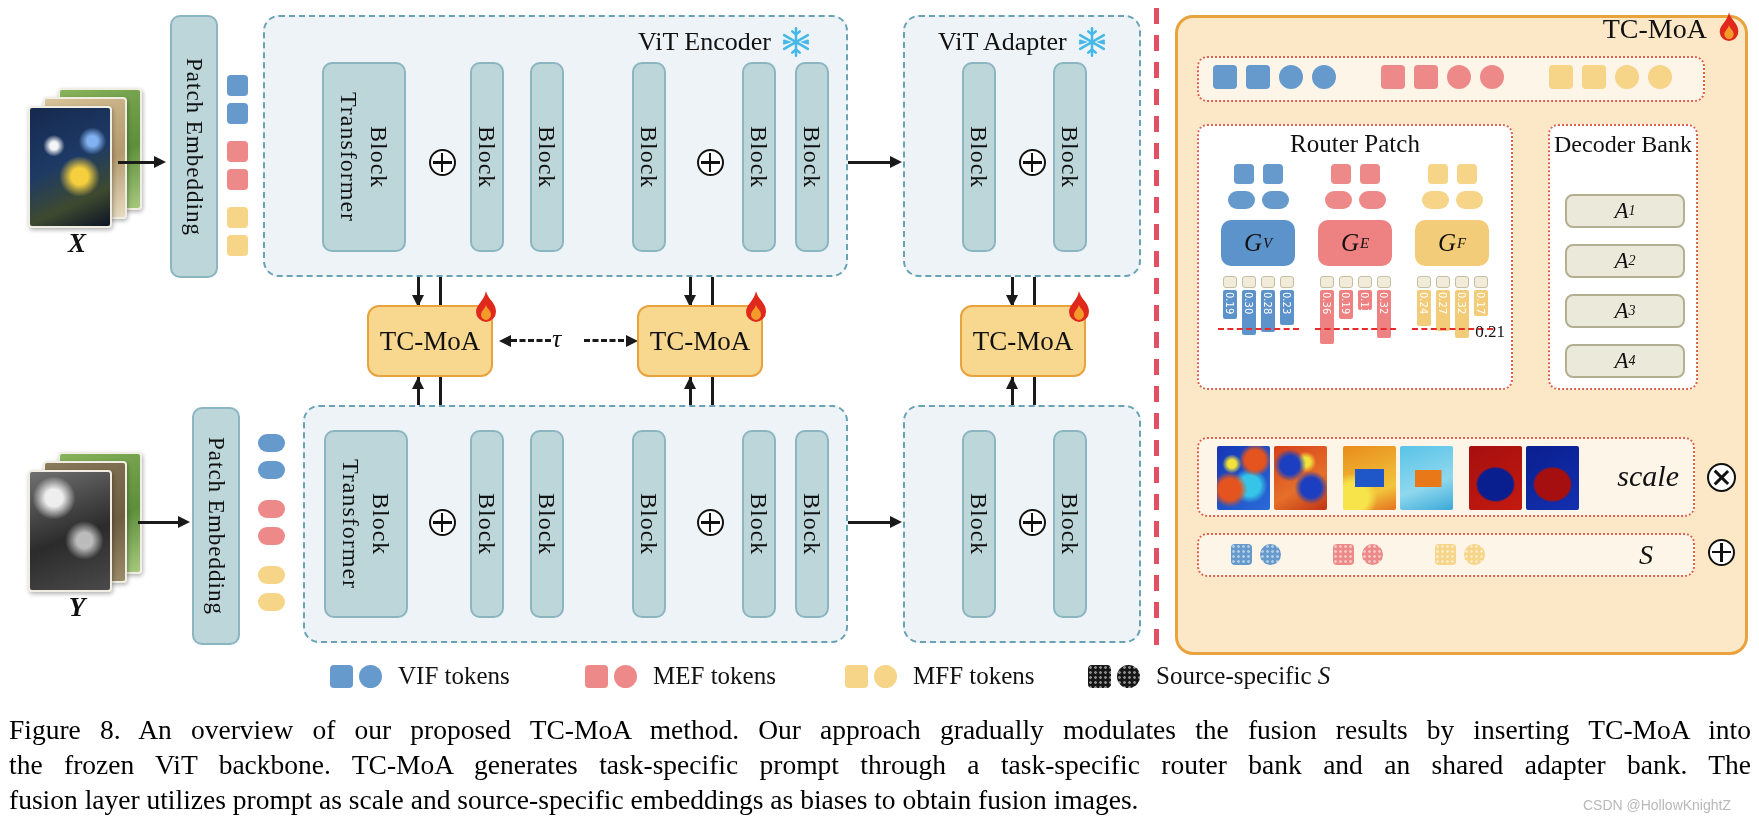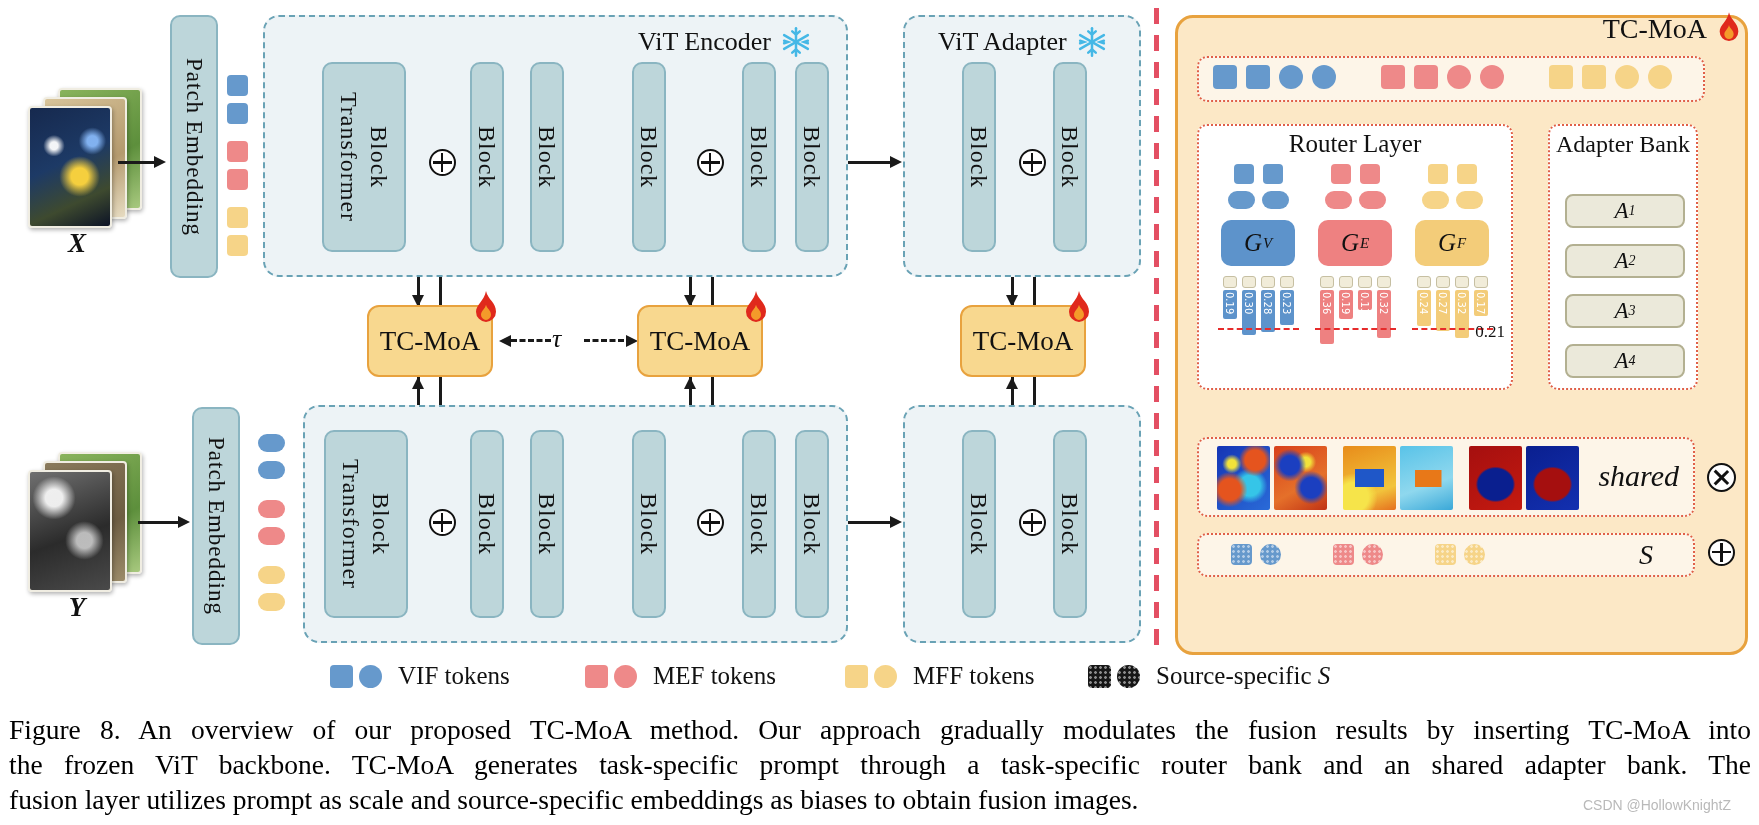--- a/index.html
+++ b/index.html
@@ -398,21 +398,21 @@
   <div class="ah d" style="left:1260px; top:115px;"></div>
   <div class="vl" style="left:1622px; top:111px; height:8px;"></div>
   <div class="ah d" style="left:1617px; top:115px;"></div>
   <div class="vl" style="left:1721.5px; top:111px; height:352px;"></div>
   <div class="vl" style="left:1721.5px; top:491px; height:48px;"></div>
   <div class="vl" style="left:1721.5px; top:566px; height:36px;"></div>
   <div class="hl" style="left:1700px; top:600px; width:24px;"></div>
   <div class="ah l" style="left:1697px; top:594.5px;"></div>
 
   <div class="dotbox white" style="left:1197px; top:124px; width:316px; height:266px;">
-    <div style="position:absolute; left:0; right:0; top:4px; text-align:center; font-size:25px;">Router Layer</div>
+    <div style="position:absolute; left:0; right:0; top:4px; text-align:center; font-size:25px;">Router Patch</div>
     <div class="rb-cols">
       <div class="gate-col">
         <div class="trow">
             <div class="tk b" style="width:20px;height:20px;"></div>
             <div class="tk b" style="width:20px;height:20px;"></div>
           </div>
         <div class="prow">
             <div class="tk pill b"></div>
             <div class="tk pill b"></div>
           </div>
@@ -531,21 +531,21 @@
           </div>
       </div>
     </div>
     <div class="thresh-label" style="right:6px; top:196px;">0.21</div>
   </div>
 
   <div class="hl" style="left:1516px; top:262px; width:22px;"></div>
   <div class="ah r" style="left:1535px; top:256.5px;"></div>
 
   <div class="dotbox white" style="left:1548px; top:124px; width:150px; height:266px;">
-    <div style="position:absolute; left:0; right:0; top:5px; text-align:center; font-size:24px; line-height:1.15;">Adapter Bank</div>
+    <div style="position:absolute; left:0; right:0; top:5px; text-align:center; font-size:24px; line-height:1.15;">Decoder Bank</div>
     <div class="arow" style="top:68px;">
         <span>A</span>
         <sub>1</sub>
       </div>
     <div class="arow" style="top:118px;">
         <span>A</span>
         <sub>2</sub>
       </div>
     <div class="arow" style="top:168px;">
         <span>A</span>
@@ -562,21 +562,21 @@
 
   <div class="dotbox" style="left:1197px; top:437px; width:498px; height:80px;">
     <div style="position:absolute; left:18px; top:7px; display:flex; gap:4px;">
       <div class="hm hm1"></div>
       <div class="hm hm2" style="margin-right:12px;"></div>
       <div class="hm hm3"></div>
       <div class="hm hm4" style="margin-right:12px;"></div>
       <div class="hm hm5"></div>
       <div class="hm hm6"></div>
     </div>
-    <div style="position:absolute; right:14px; top:20px; font-size:30px; font-style:italic;">shared</div>
+    <div style="position:absolute; right:14px; top:20px; font-size:30px; font-style:italic;">scale</div>
   </div>
   <div class="hl" style="left:1697px; top:476px; width:10px;"></div>
   <div class="ah r" style="left:1700px; top:470.5px;"></div>
   <div class="otimes" style="left:1707px; top:462.5px;"></div>
 
   <div class="dotbox" style="left:1197px; top:533px; width:498px; height:44px;">
     <div style="position:absolute; left:32px; top:9px; display:flex; align-items:center; gap:8px;">
       <div class="tk b tex"></div>
       <div class="tk b c tex" style="margin-right:44px;"></div>
       <div class="tk p tex"></div>

